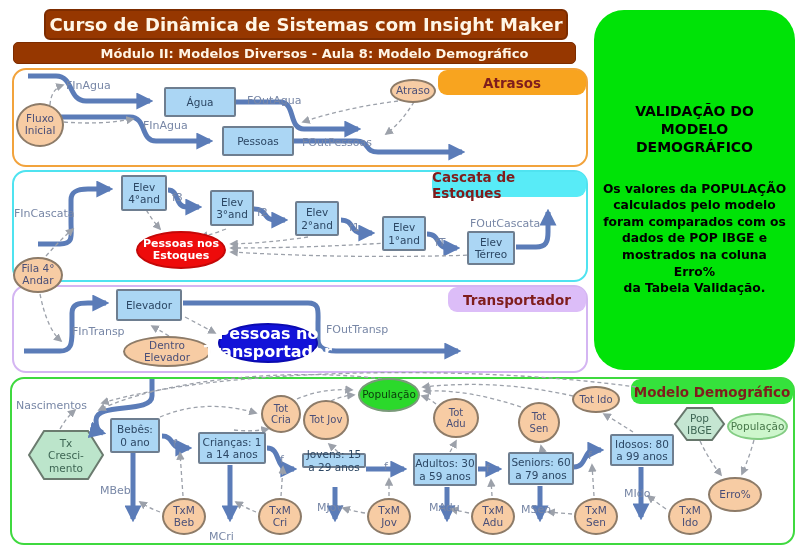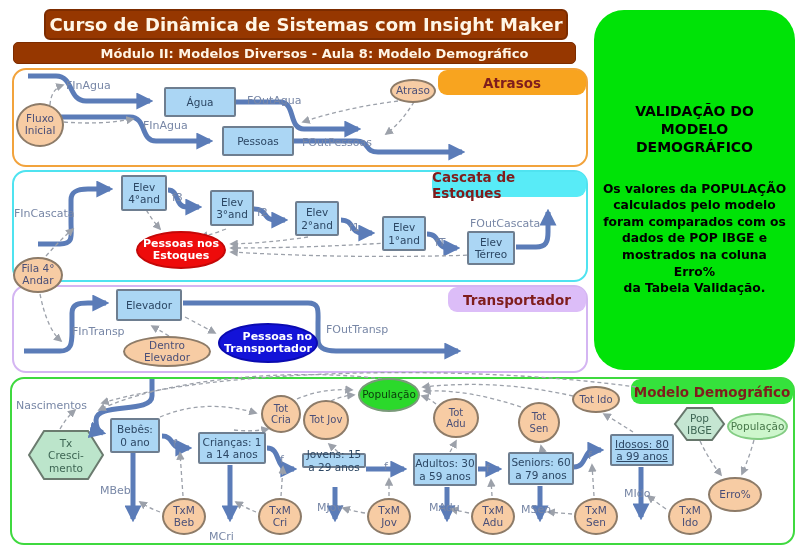--- a/index.html
+++ b/index.html
@@ -15,21 +15,21 @@
   .phead{position:absolute;top:0px;right:0px;height:25px;border-radius:9px;
          display:flex;align-items:center;justify-content:center;
          color:#7f1d1d;font-weight:bold;font-size:13.5px;z-index:2;}
   .stock{position:absolute;background:#abd6f4;border:2px solid #6e7e90;border-radius:2px;color:#2c4764;
          font-size:10.5px;line-height:1.18;display:flex;align-items:center;justify-content:center;
          text-align:center;white-space:pre-line;box-sizing:border-box;z-index:3;}
   .aux{position:absolute;background:#f7cca4;border:2px solid #8d7b68;border-radius:50%;color:#4a4f78;
        font-size:10.5px;line-height:1.12;display:flex;align-items:center;justify-content:center;
        text-align:center;white-space:pre-line;box-sizing:border-box;z-index:3;}
   .hl-red{background:#ee0b0b;border-color:#c40808;color:#fff;font-weight:bold;font-size:11px;}
-  .hl-blue{background:#1313d8;border-color:#0b0bb0;color:#fff;font-weight:bold;font-size:11px;text-align:right;}
+  .hl-blue{background:#1313d8;border-color:#0b0bb0;color:#fff;font-weight:bold;font-size:16px;}
   .hl-green{background:#2bd92b;border-color:#7a9a7a;color:#0c3b0c;font-size:10.5px;}
   .pale-green{background:#cdf6cc;border-color:#83cc83;color:#47784a;font-size:10.5px;}
   .flabel{position:absolute;color:#7887a6;font-size:11px;white-space:nowrap;z-index:3;}
   .hextext{position:absolute;display:flex;align-items:center;justify-content:center;text-align:center;
            white-space:pre-line;font-size:10.5px;color:#3d6553;line-height:1.15;z-index:3;}
   .valpanel{position:absolute;left:594px;top:10px;width:201px;height:360px;background:#00e307;
             border-radius:30px;z-index:1;color:#000;text-align:center;box-sizing:border-box;
             padding:92px 8px 0 8px;}
   .valtitle{font-size:14px;font-weight:bold;line-height:1.3;white-space:pre-line;}
   .valbody{margin-top:24px;font-size:12.3px;font-weight:bold;line-height:1.35;white-space:pre-line;}
@@ -198,21 +198,21 @@
   <div class="stock" style="left:110px;top:418px;width:50px;height:35px;">Bebês:
 0 ano</div>
   <div class="stock" style="left:198px;top:432px;width:68px;height:32px;">Crianças: 1
 a 14 anos</div>
   <div class="stock" style="left:302px;top:453px;width:64px;height:15px;">Jovens: 15
 a 29 anos</div>
   <div class="stock" style="left:413px;top:453px;width:64px;height:33px;">Adultos: 30
 a 59 anos</div>
   <div class="stock" style="left:508px;top:452px;width:66px;height:33px;">Seniors: 60
 a 79 anos</div>
-  <div class="stock" style="left:610px;top:434px;width:64px;height:32px;text-decoration:underline;">Idosos: 80
+  <div class="stock" style="left:610px;top:434px;width:64px;height:32px;">Idosos: 80
 a 99 anos</div>
 
   <div class="flabel" style="left:173px;top:437px;">f</div>
   <div class="flabel" style="left:280px;top:453px;">f</div>
   <div class="flabel" style="left:384px;top:460px;">f</div>
   <div class="flabel" style="left:486px;top:462px;">f</div>
   <div class="flabel" style="left:588px;top:449px;">f</div>
 
   <div class="flabel" style="left:100px;top:484px;">MBeb</div>
   <div class="flabel" style="left:209px;top:510px;margin-top:20px;">MCri</div>

